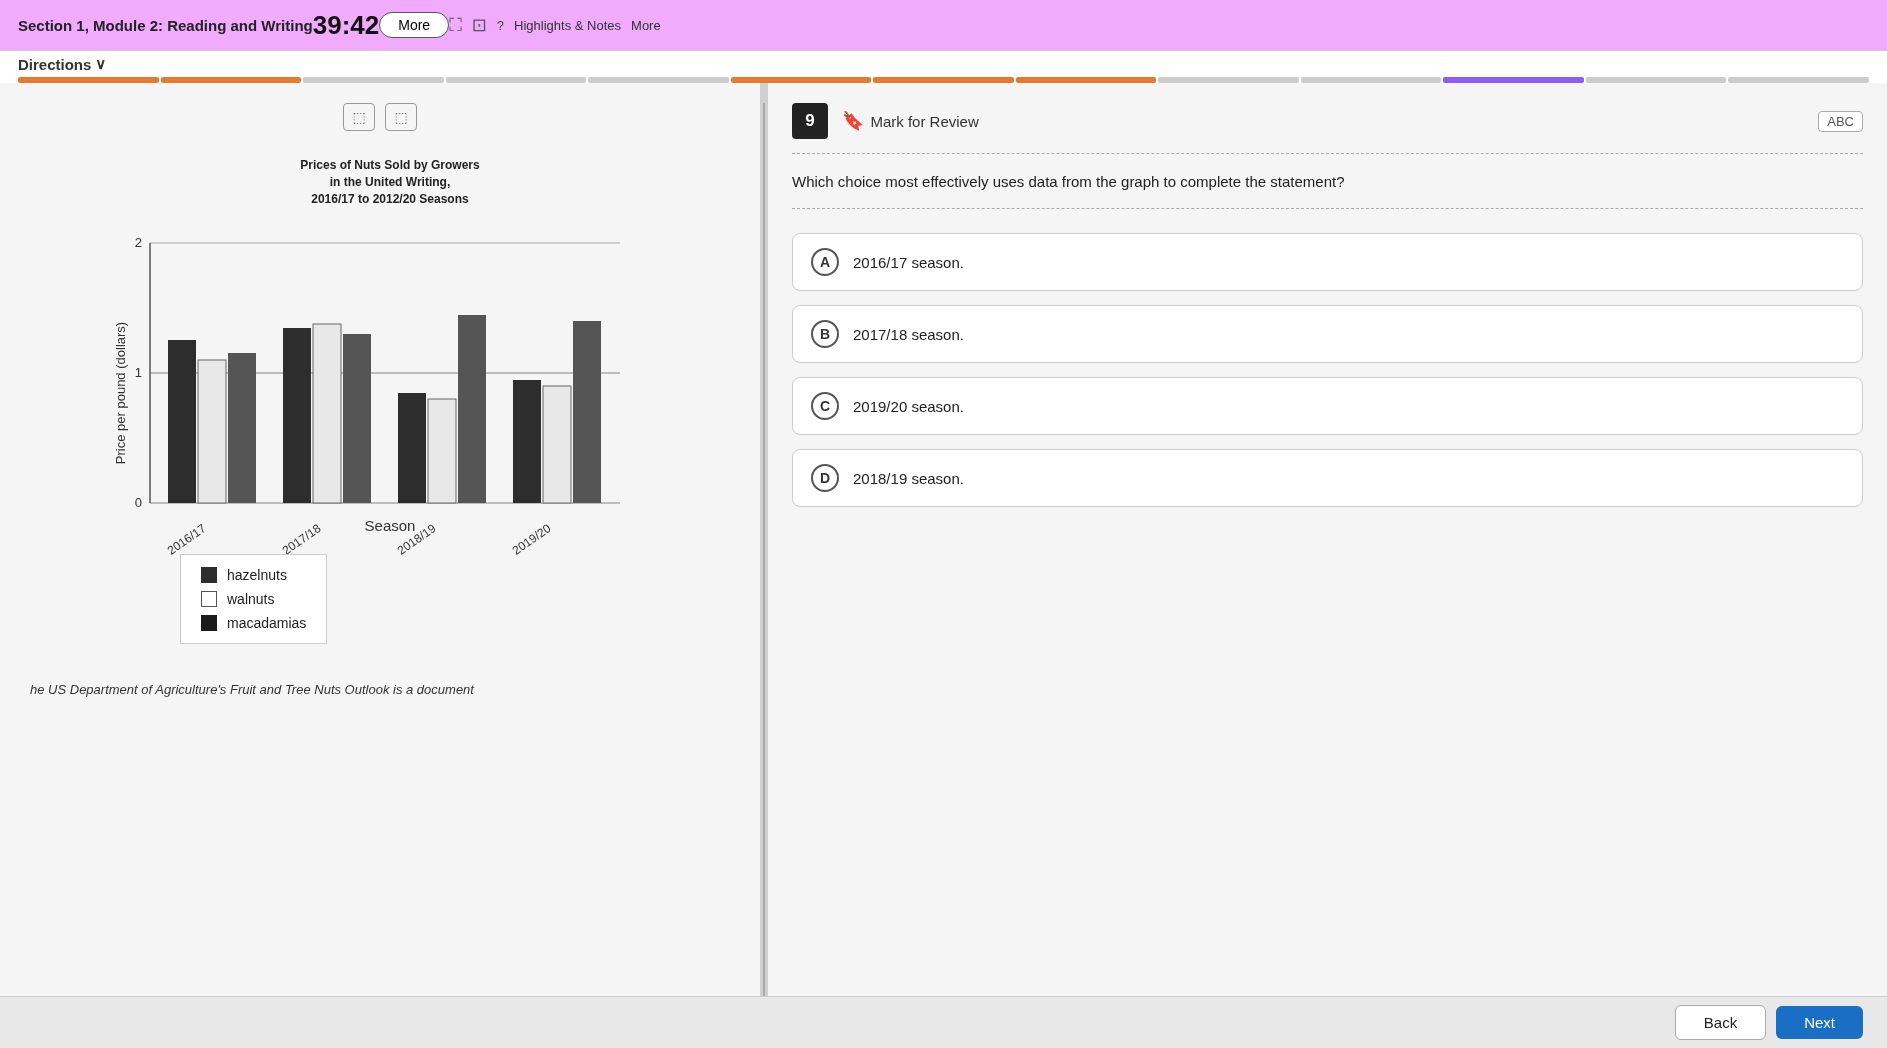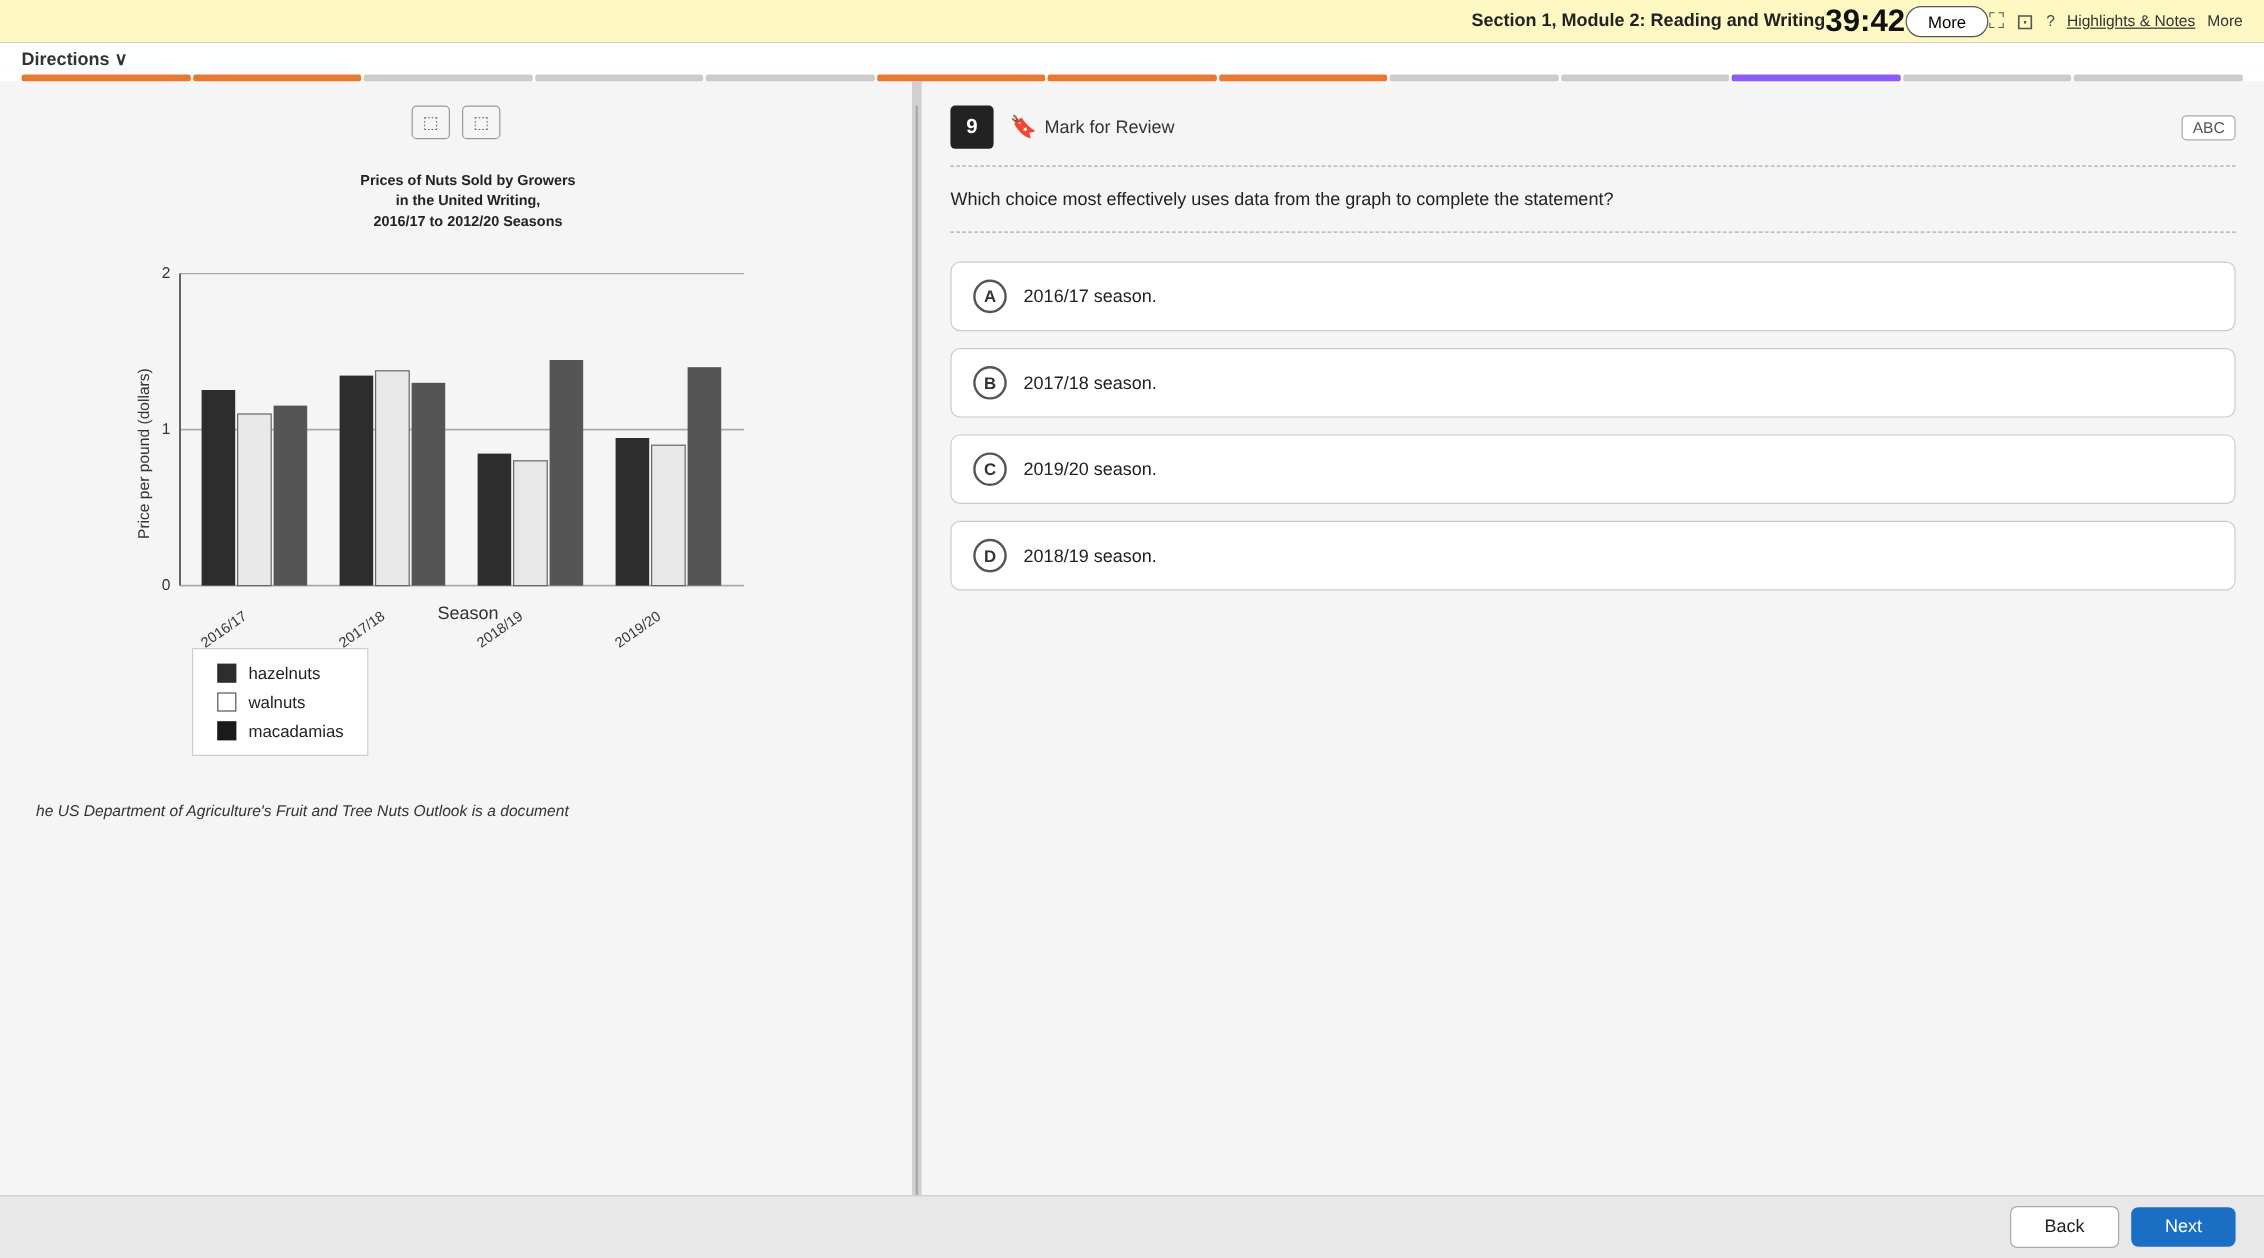--- a/index.html
+++ b/index.html
@@ -8,25 +8,25 @@
       background: #f0f0f0;
       width: 1887px;
       min-height: 1048px;
       overflow-x: hidden;
     }
 
     
     .top-bar {
       display: flex;
       align-items: center;
-      justify-content: flex-end;
-      background: #fef9c3;
+      justify-content: flex-start;
+      background: #f0abfc;
       padding: 6px 18px;
       border-bottom: 1px solid #ccc;
-      height: 36px;
+      height: 51px;
     }
     .top-bar-left {
       font-size: 15px;
       font-weight: 600;
       color: #222;
     }
     .top-bar-center {
       font-size: 26px;
       font-weight: bold;
       color: #111;
@@ -148,21 +148,21 @@
       color: #222;
       line-height: 1.4;
       margin-bottom: 16px;
     }
 
     .legend {
       display: flex;
       flex-direction: column;
       gap: 8px;
       margin-top: 20px;
-      margin-left: 60px;
+      margin-left: 80px;
       background: #fff;
       border: 1px solid #ccc;
       padding: 12px 20px;
       display: inline-flex;
     }
     .legend-item {
       display: flex;
       align-items: center;
       gap: 10px;
       font-size: 14px;
@@ -331,21 +331,21 @@
 <div class="top-bar">
   <div class="top-bar-left">Section 1, Module 2: Reading and Writing</div>
   <div style="display:flex;align-items:center;">
     <div class="top-bar-center">39:42</div>
     <button class="hide-btn">More</button>
   </div>
   <div class="top-right-icons">
     <button class="icon-btn">⛶</button>
     <button class="icon-btn">⊡</button>
     <span style="font-size:13px;color:#444;">?</span>
-    <span style="cursor:pointer;font-size:13px;text-decoration:underline;color:#333;">Highlights &amp; Notes</span>
+    <span style="cursor:pointer;font-size:13px;color:#333;">Highlights &amp; Notes</span>
     <span style="cursor:pointer;font-size:13px;color:#333;">More</span>
   </div>
 </div>
 
 <div class="directions-bar">
   <button class="directions-btn">
     <span>Directions</span>
     <span>∨</span>
   </button>
 </div>

